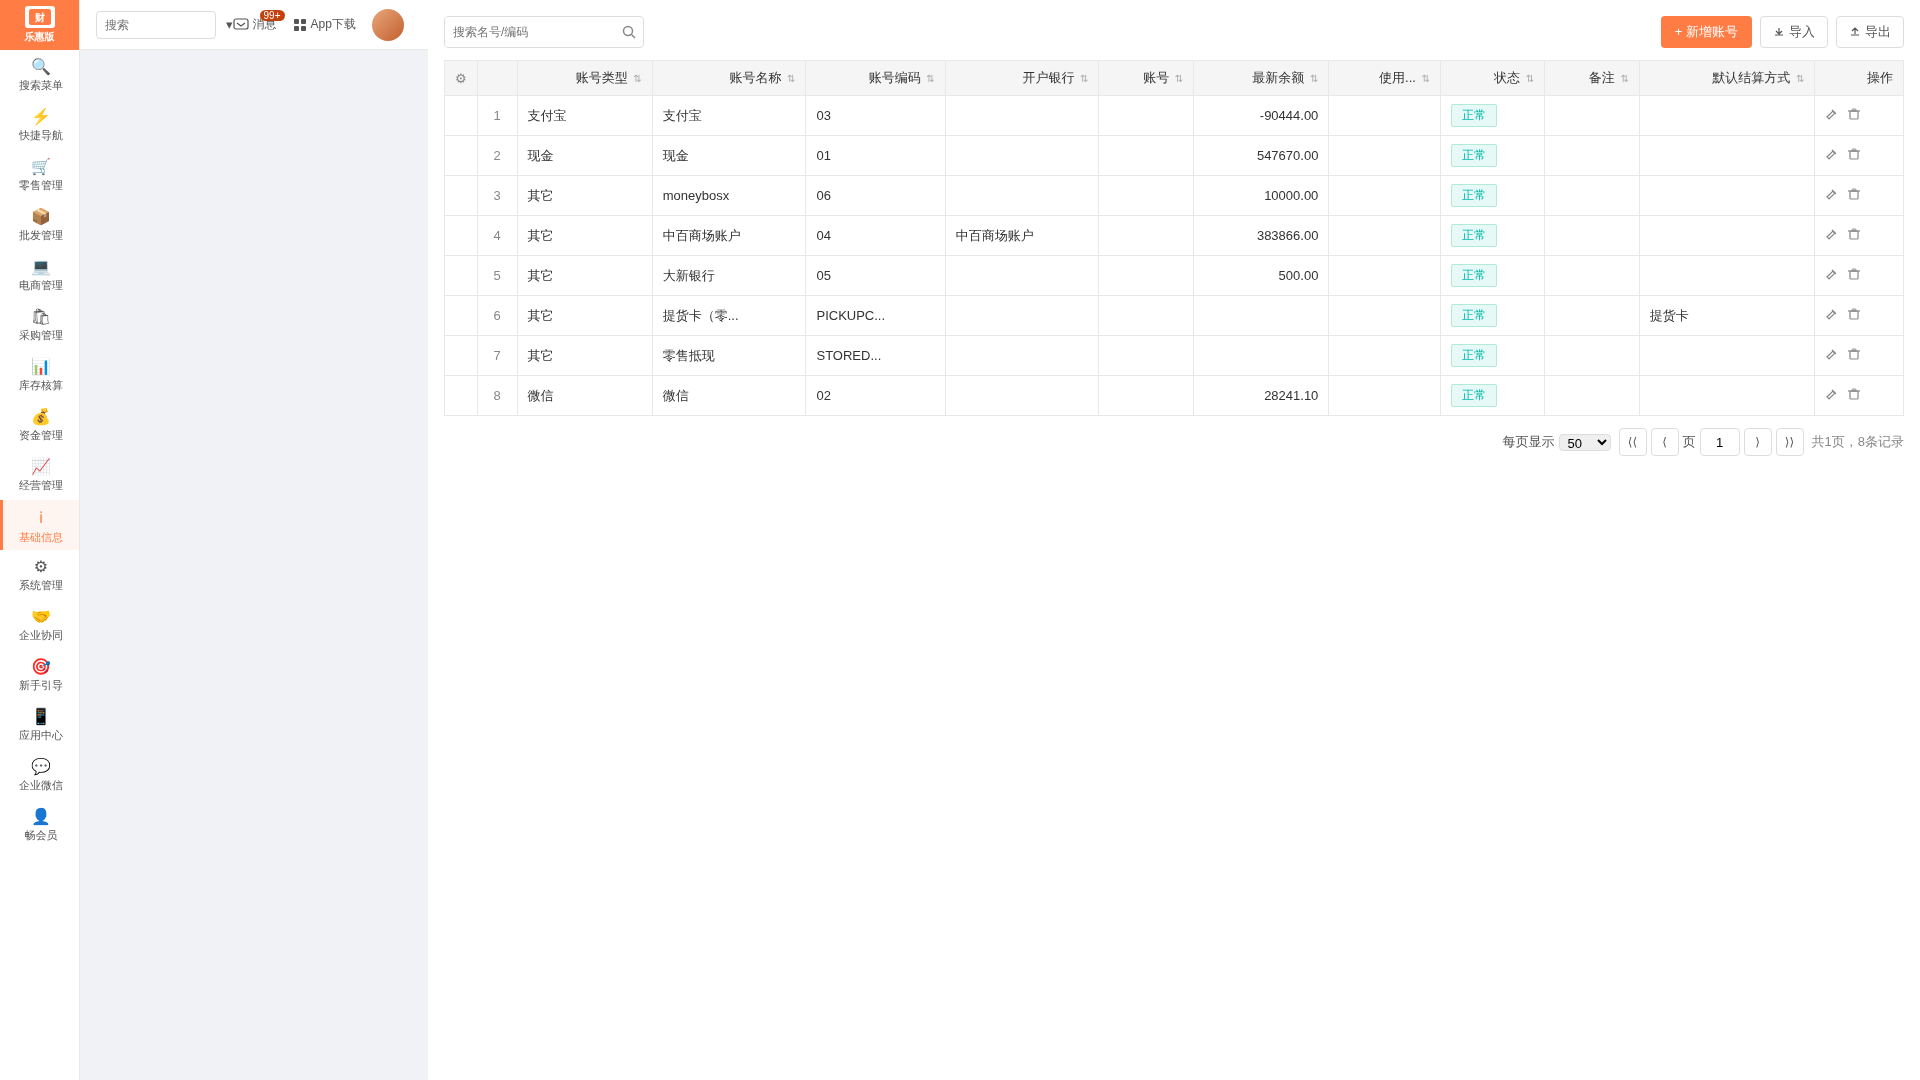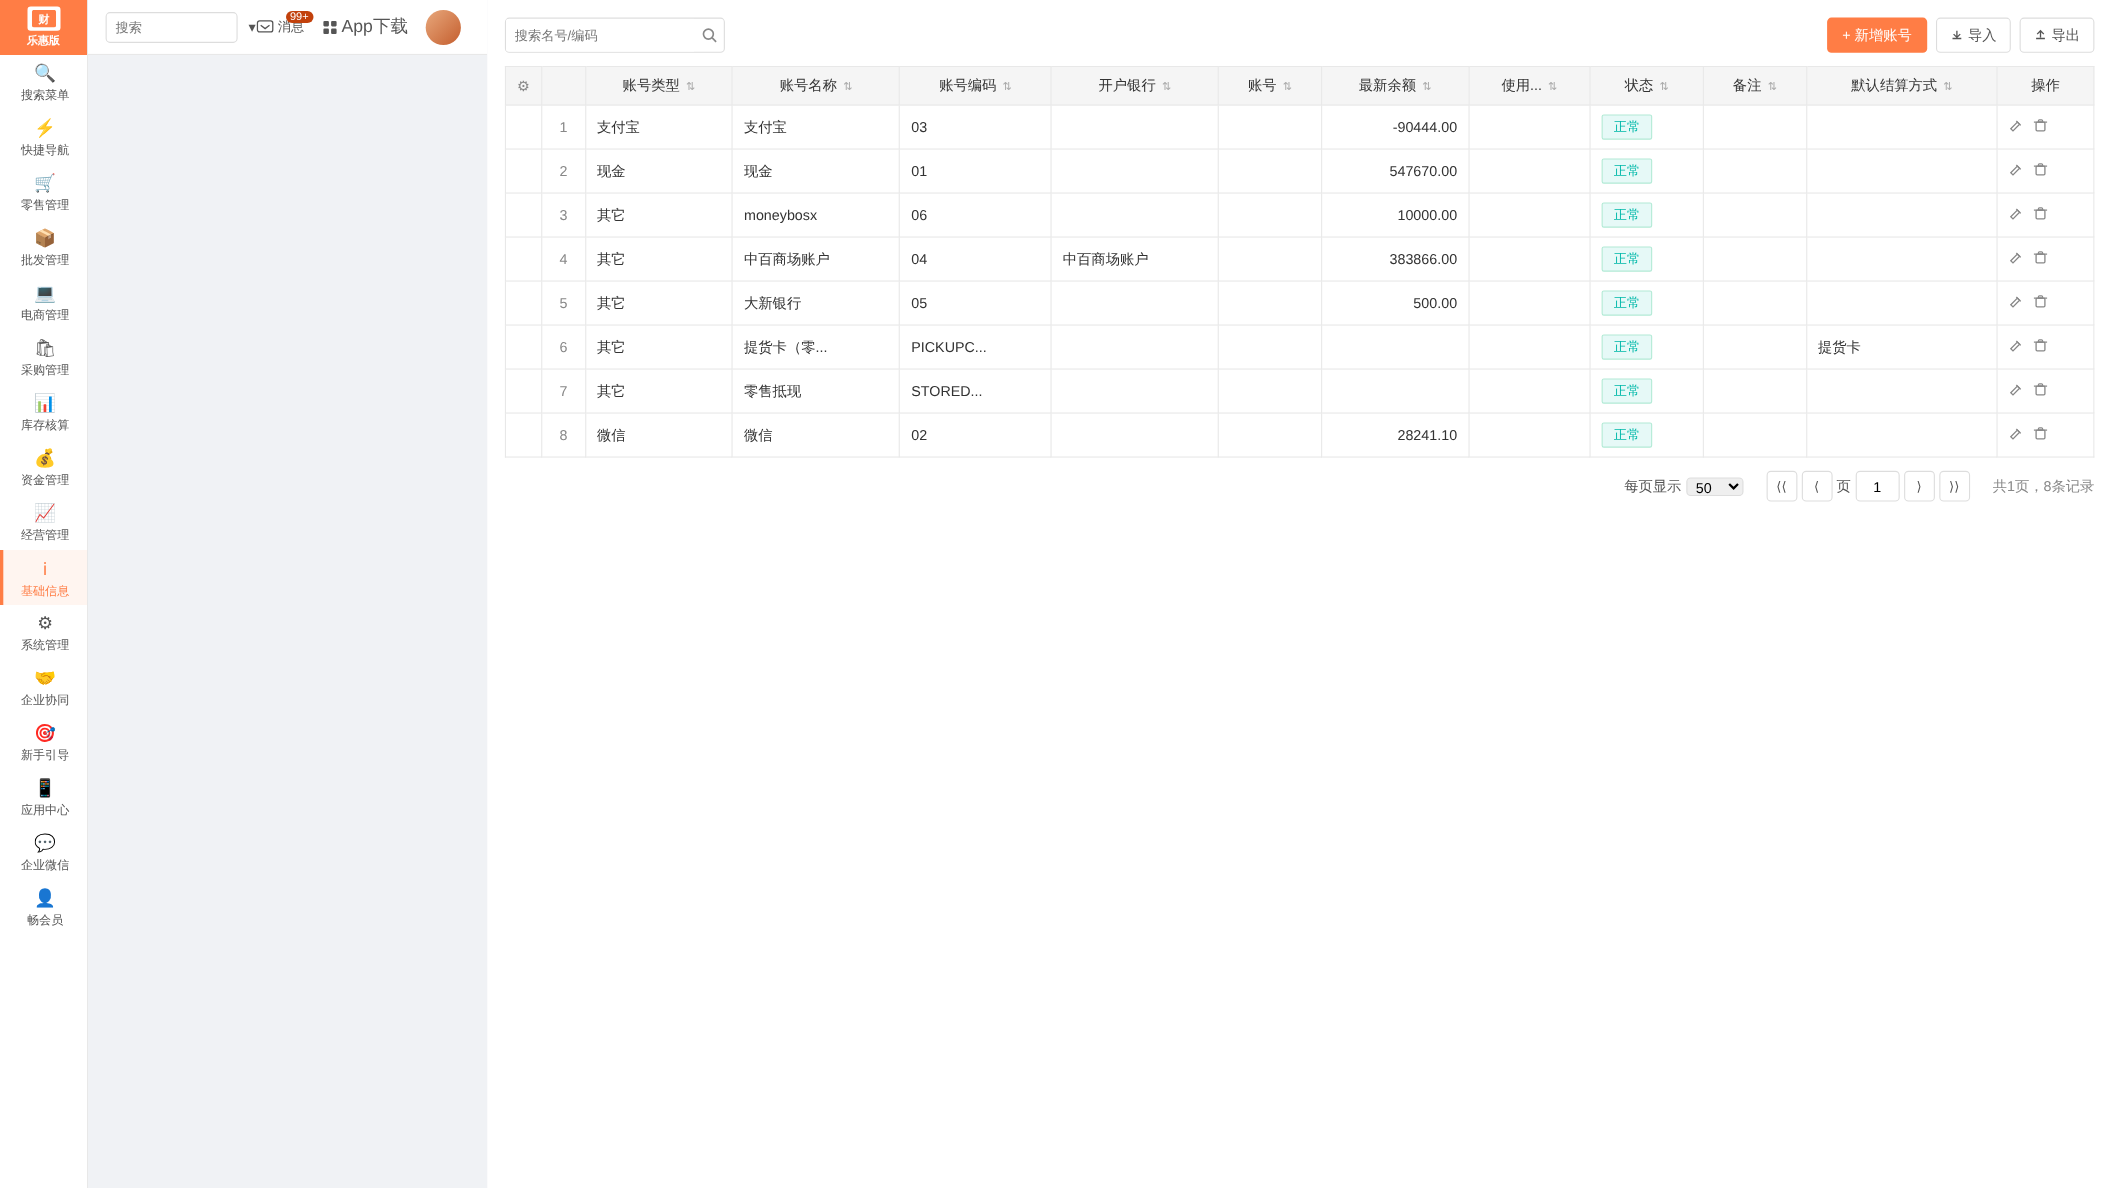--- a/index.html
+++ b/index.html
@@ -112,21 +112,21 @@
       padding: 0 4px;
       min-width: 16px;
       text-align: center;
     }
     .app-btn {
       display: flex;
       align-items: center;
       gap: 4px;
       cursor: pointer;
       color: #555;
-      font-size: 16px;
+      font-size: 12px;
     }
     .avatar-area {
       width: 40px;
       height: 32px;
       display: flex;
       align-items: center;
       gap: 4px;
     }
     .avatar {
       width: 32px;
@@ -262,21 +262,21 @@
     
     .data-table {
       width: 100%;
       border-collapse: collapse;
       font-size: 13px;
     }
     .data-table th {
       background: #f5f5f5;
       border: 1px solid #e8e8e8;
       padding: 8px 10px;
-      text-align: center;
+      text-align: right;
       font-weight: normal;
       color: #333;
       white-space: nowrap;
     }
     .data-table th .sort-icon {
       color: #aaa;
       font-size: 10px;
       margin-left: 2px;
     }
     .data-table td {
@@ -303,21 +303,21 @@
       color: #888;
       font-size: 14px;
     }
     .gear-icon { cursor: pointer; color: #888; }
 
     
     .pagination {
       display: flex;
       align-items: center;
       justify-content: flex-end;
-      gap: 21px;
+      gap: 8px;
       padding: 12px 0 4px 0;
       font-size: 13px;
       color: #555;
     }
     .page-size-select {
       display: flex;
       align-items: center;
       gap: 4px;
     }
     .page-size-select select {

